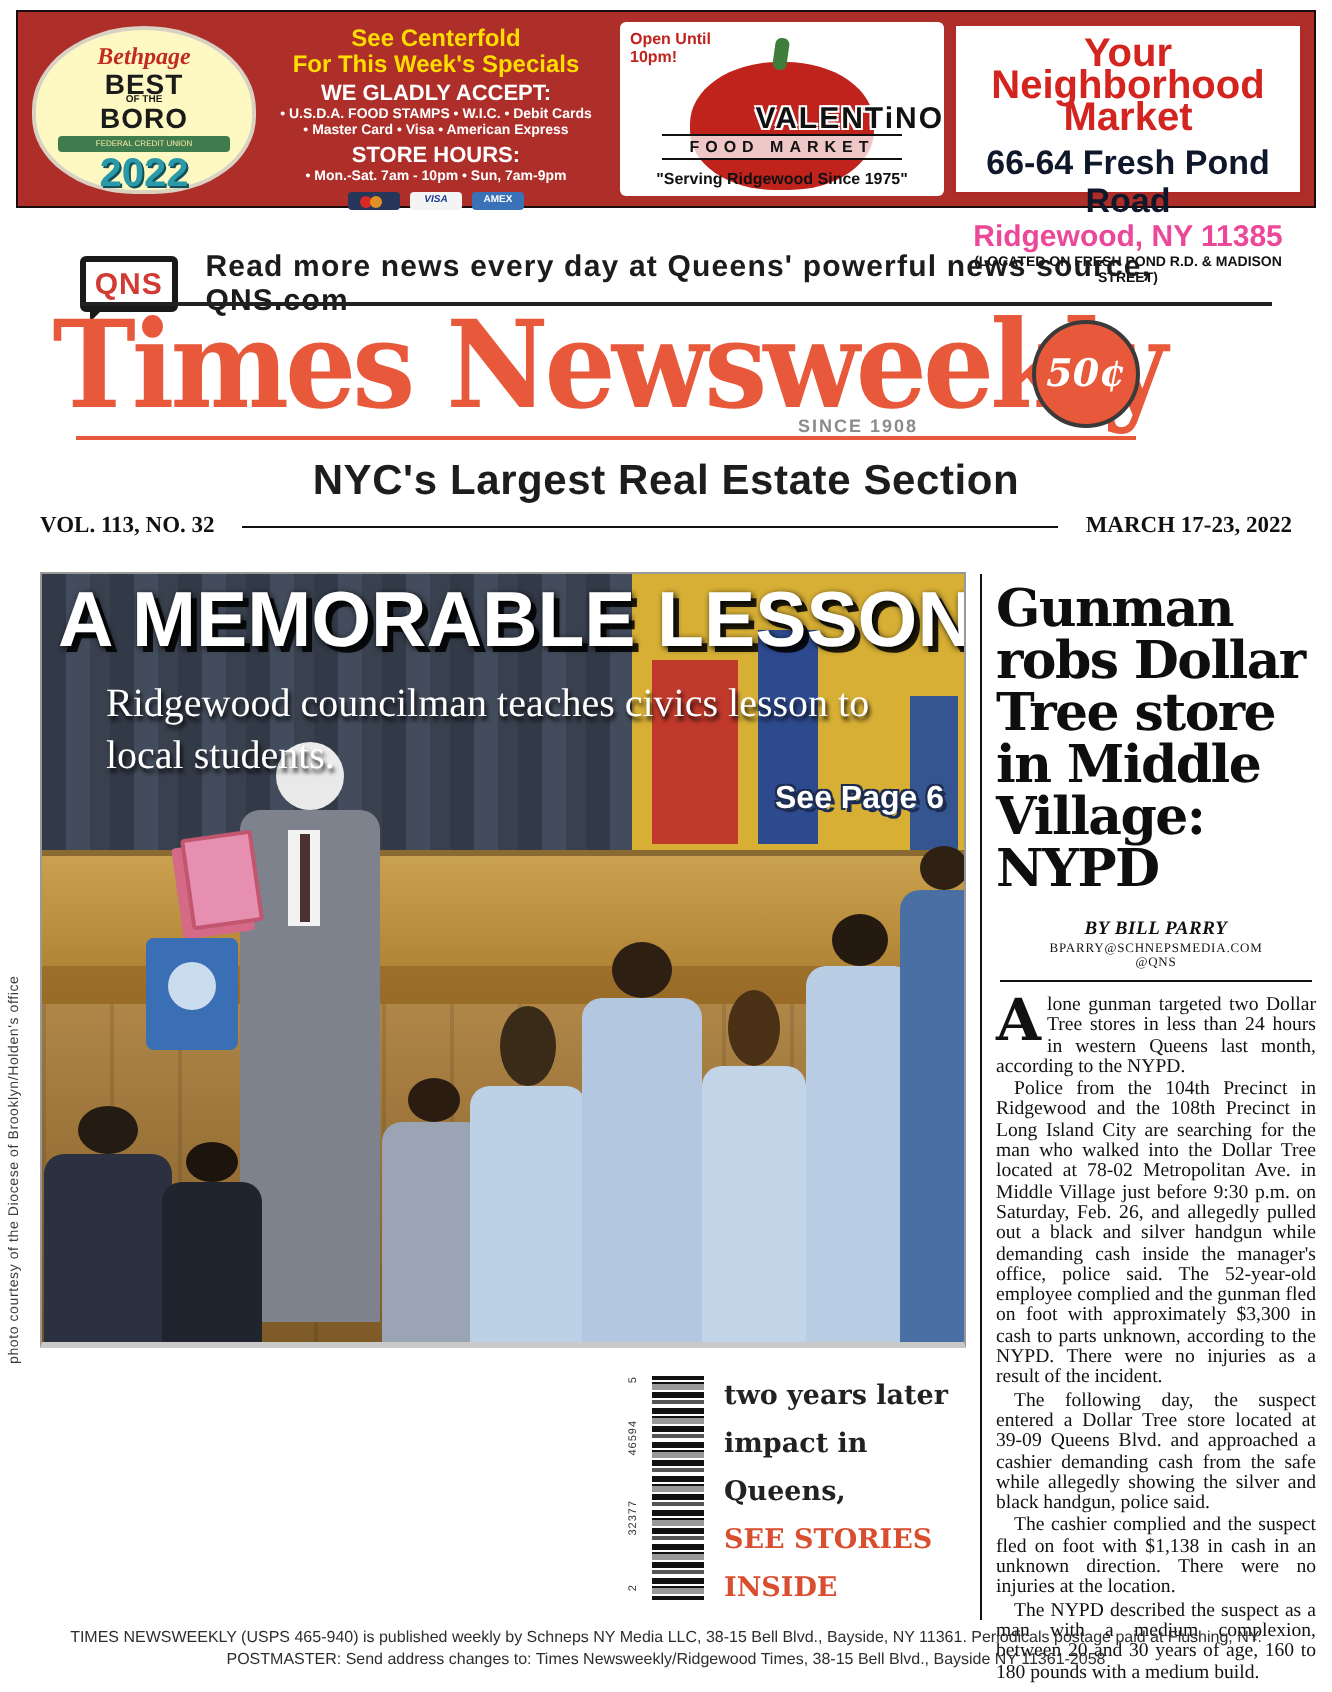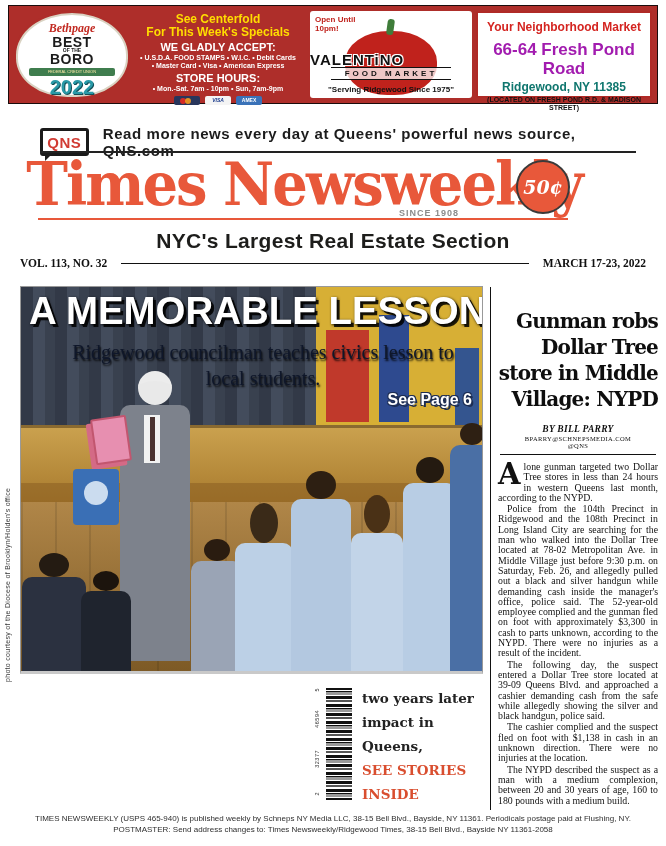--- a/index.html
+++ b/index.html
@@ -4,21 +4,21 @@
 <style>
   * { margin:0; padding:0; box-sizing:border-box; }
   html,body { background:#e9e9e9; }
   body { font-family:"Liberation Sans", sans-serif; }
   #page { position:relative; width:666px; height:846px; background:#fff; margin:0 auto; overflow:hidden; }
 
   
   .ad-banner { position:absolute; left:8px; top:5px; width:650px; height:99px;
     background:#ae2e2a; border:1px solid #1a0c0c; padding:5px; display:flex; gap:4px; }
   .ad-left { position:relative; width:292px; height:100%; color:#fff; }
-  .badge { position:absolute; left:2px; top:2px; width:112px; height:84px; background:#ffffff;
+  .badge { position:absolute; left:2px; top:2px; width:112px; height:84px; background:#fef9c3;
     border-radius:50% 50% 46% 46%; border:2px solid #d9d2c2; text-align:center; padding-top:6px;
     box-shadow:0 0 0 2px #ae2e2a; }
   .badge .brand { color:#c22a22; font-weight:bold; font-style:italic; font-size:12px; font-family:"Liberation Serif",serif; }
   .badge .best { color:#1b1b1b; font-weight:900; font-size:14px; letter-spacing:0.5px; line-height:12px; }
   .badge .ofthe { color:#1b1b1b; font-weight:bold; font-size:5px; line-height:5px; }
   .badge .boro { color:#1b1b1b; font-weight:900; font-size:14px; letter-spacing:0.5px; line-height:13px; }
   .badge .strip { margin:2px auto 1px; width:86px; height:8px; background:#3f7d4e; border-radius:2px;
     color:#ffe9a8; font-size:4px; line-height:8px; overflow:hidden; }
   .badge .year { color:#2a9aa8; font-weight:900; font-size:20px; line-height:20px;
     text-shadow:1px 1px 0 #145059; }
@@ -38,35 +38,35 @@
   .card.visa { background:#f4f4f4; color:#1a3a8c; font-style:italic; }
   .card.amex { background:#3a72b8; color:#fff; }
 
   .ad-center { position:relative; width:162px; height:100%; background:#fff; border-radius:3px; overflow:hidden; }
   .apple { position:absolute; left:50%; top:20px; transform:translateX(-50%); width:92px; height:64px;
     background:#c0221c; border-radius:48% 48% 46% 46%; }
   .apple:before { content:""; position:absolute; left:42px; top:-12px; width:7px; height:16px;
     background:#3f7d3a; border-radius:3px; transform:rotate(8deg); }
   .open-until { position:absolute; left:5px; top:4px; width:46px; color:#c0221c; font-weight:bold;
     font-size:8px; line-height:9px; }
-  .val-name { position:absolute; left:0; right:0; top:40px; text-align:left; color:#111;
+  .val-name { position:absolute; left:0; right:0; top:40px; text-align:right; color:#111;
     font-weight:900; font-size:15px; letter-spacing:1px;
     text-shadow:1px 1px 0 #fff,-1px -1px 0 #fff,1px -1px 0 #fff,-1px 1px 0 #fff; }
   .val-sub { position:absolute; left:0; right:0; top:56px; text-align:center; color:#111;
     font-weight:bold; font-size:8px; letter-spacing:3px;
     border-top:1px solid #111; border-bottom:1px solid #111; width:120px; margin:0 auto; padding:1px 0;
     background:rgba(255,255,255,.75); }
   .val-tag { position:absolute; left:0; right:0; bottom:4px; text-align:center; color:#111;
     font-weight:bold; font-size:8px; }
 
   .ad-right { position:relative; flex:1; background:#fff; border:2px solid #b02a26; border-radius:2px;
     text-align:center; padding-top:6px; }
-  .nbhd { color:#d42420; font-weight:bold; font-size:12px; line-height:16px; }
-  .addr1 { color:#a21caf; font-weight:900; font-size:17px; line-height:19px; margin-top:5px; }
-  .addr2 { color:#0f766e; font-weight:900; font-size:12px; line-height:18px; }
+  .nbhd { color:#d42420; font-weight:bold; font-size:20px; line-height:16px; }
+  .addr1 { color:#0f172a; font-weight:900; font-size:17px; line-height:19px; margin-top:5px; }
+  .addr2 { color:#ec4899; font-weight:900; font-size:15px; line-height:18px; }
   .phone { color:#111; font-weight:bold; font-size:9px; line-height:11px; margin-top:2px; }
   .located { color:#111; font-weight:bold; font-size:7px; line-height:8px; }
 
   
   .qns-bar { position:absolute; left:40px; top:124px; width:596px; height:36px; display:flex; align-items:center; }
   .qns-logo { position:relative; width:50px; height:28px; border:3px solid #1a1a1a; border-radius:3px;
     background:#fff; color:#d13b33; font-weight:900; font-size:15px; text-align:center; line-height:23px;
     letter-spacing:0.5px; }
   .qns-logo:after { content:""; position:absolute; left:2px; bottom:-8px; border:5px solid transparent;
     border-top-color:#1a1a1a; border-left-color:#1a1a1a; }
@@ -118,33 +118,33 @@
     border:2px solid #c2566f; border-radius:2px; transform:rotate(-8deg);
     box-shadow:-5px 4px 0 #d46a86; }
   .bag { position:absolute; left:52px; top:182px; width:46px; height:56px; background:#3a6fb5;
     border-radius:4px; }
   .bag:before { content:""; position:absolute; left:11px; top:12px; width:24px; height:24px;
     border-radius:50%; background:#dce8f5; opacity:.9; }
 
   .headline { position:absolute; left:8px; top:2px; width:452px; color:#fff; font-weight:900;
     font-size:39px; letter-spacing:0px; white-space:nowrap; transform:scaleX(.985); transform-origin:left;
     text-shadow:3px 3px 0 rgba(0,0,0,.85), 1px 1px 3px #000; }
-  .subhead { position:absolute; right:9px; top:52px; width:420px; text-align:center; color:#0f172a;
+  .subhead { position:absolute; right:9px; top:52px; width:420px; text-align:left; color:#ffffff;
     font-family:"Liberation Serif",serif; font-size:20px; line-height:26px;
     text-shadow:1px 2px 2px rgba(0,0,0,.9); }
   .see-page { position:absolute; right:10px; top:104px; color:#fff; font-weight:900; font-size:16px;
     text-shadow:2px 2px 0 #1d2d52,-1px -1px 0 #1d2d52,1px -1px 0 #1d2d52,-1px 1px 0 #1d2d52; }
   .photo-credit { position:absolute; left:4px; top:392px; height:290px; color:#3a3a3a; font-size:7px;
     writing-mode:vertical-rl; transform:rotate(180deg); letter-spacing:0.3px; }
 
   
   .col-divider { position:absolute; left:490px; top:287px; height:523px; border-left:1.5px solid #111; }
   .article { position:absolute; left:498px; top:292px; width:160px; color:#111; }
-  .art-headline { font-family:"DejaVu Serif",serif; font-weight:bold; font-size:20px; line-height:26px;
-    text-align:right; letter-spacing:-0.8px; color:#0e0e0e;margin-top:16px; }
+  .art-headline { font-family:"DejaVu Serif",serif; font-weight:bold; font-size:26px; line-height:26px;
+    text-align:left; letter-spacing:-0.8px; color:#0e0e0e; }
   .byline { margin-top:12px; text-align:center; font-family:"Liberation Serif",serif; }
   .by-name { font-weight:bold; font-style:italic; font-size:9.5px; letter-spacing:0.3px; }
   .by-email { font-size:6.5px; letter-spacing:0.4px; margin-top:1px; }
   .by-social { font-size:6.5px; letter-spacing:0.4px; }
   .by-rule { border-top:1.5px solid #111; margin:5px 2px 7px; }
   .body-text { font-family:"Liberation Serif",serif; font-size:9.8px; line-height:10.3px;
     text-align:justify; }
   .body-text p { margin:0; }
   .body-text p.indent { text-indent:9px; margin-top:1px; }
   .dropcap { float:left; font-family:"DejaVu Serif",serif; font-weight:bold; font-size:29px;

